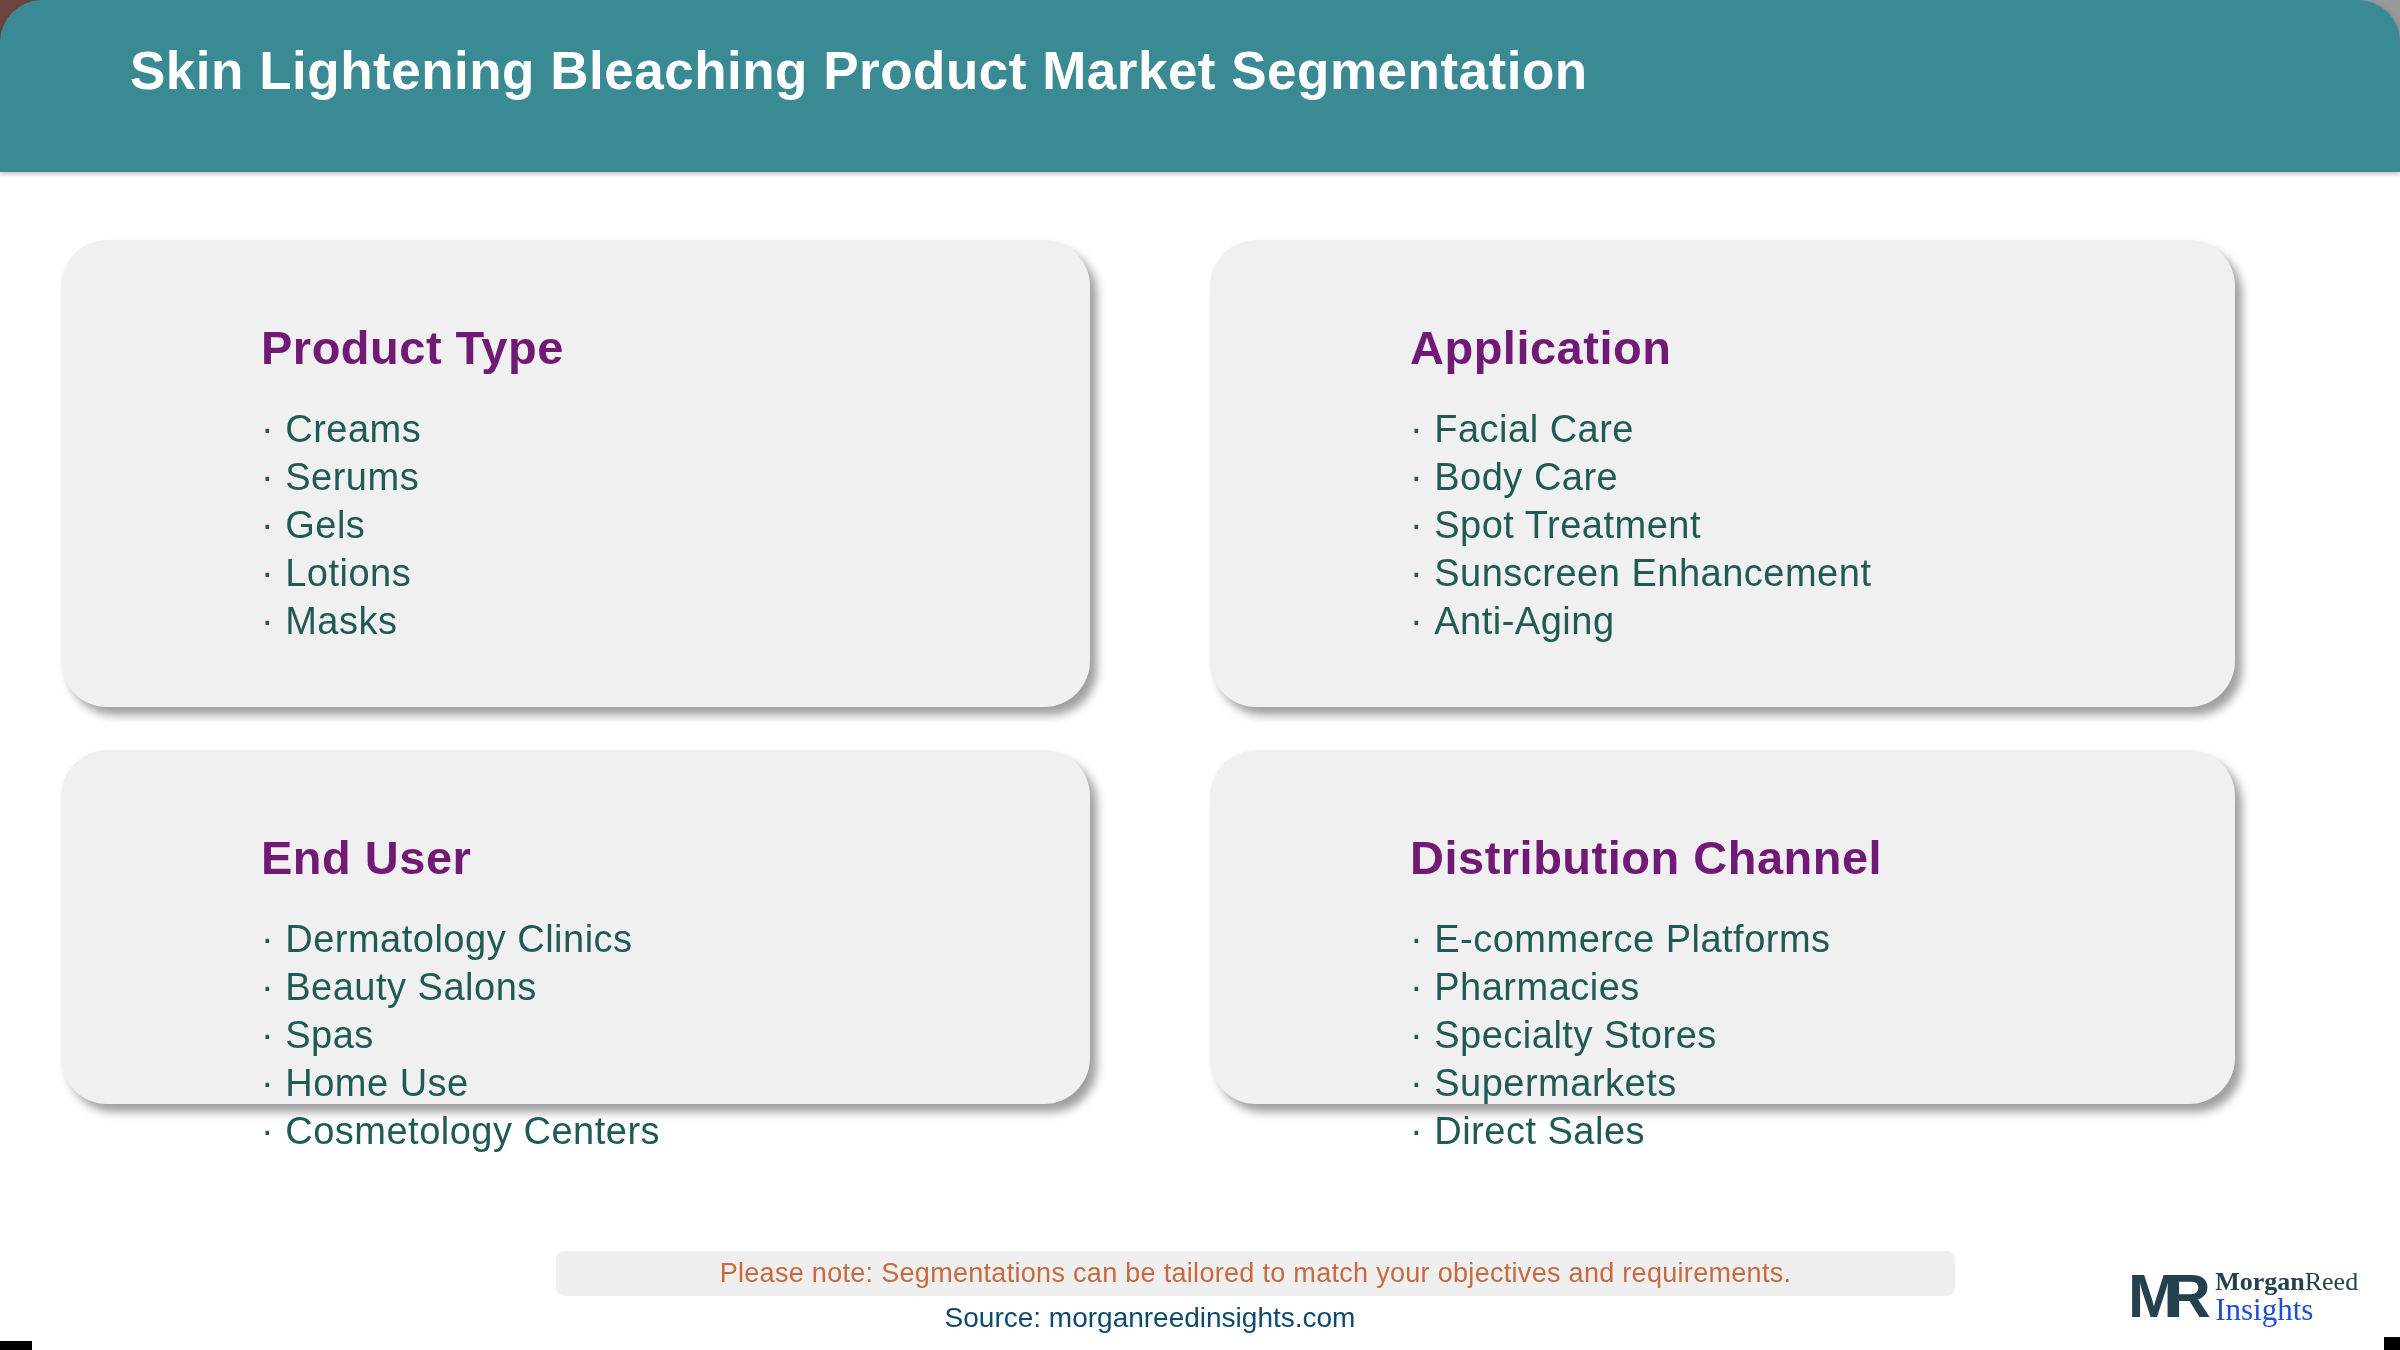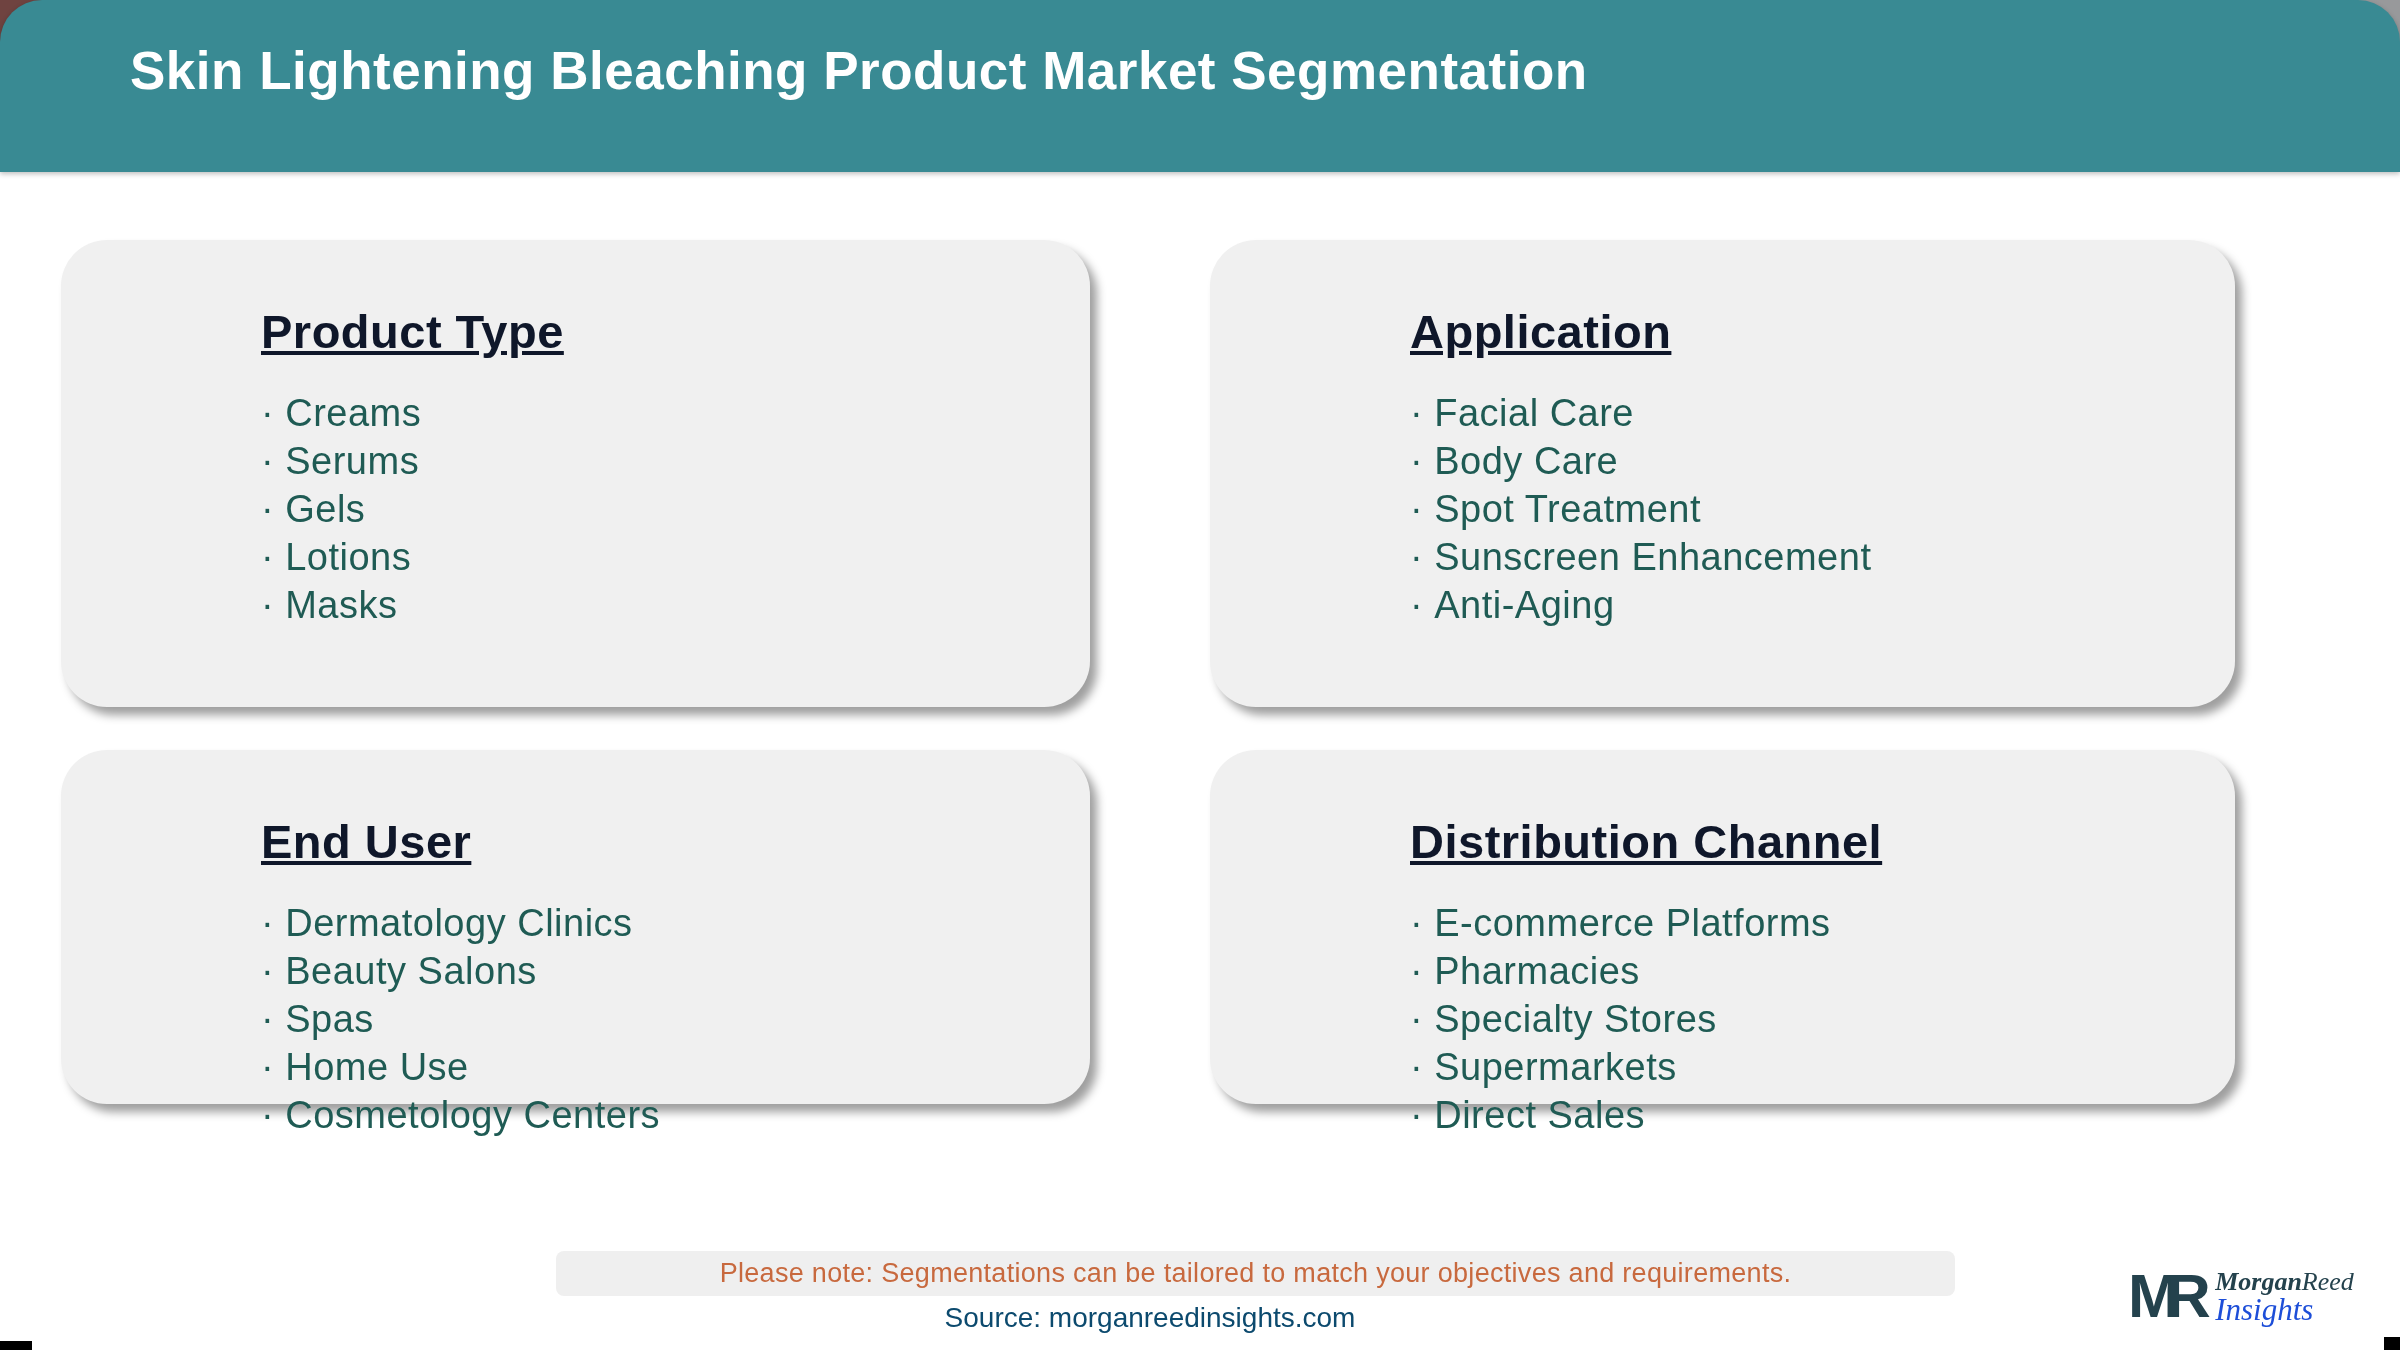--- a/index.html
+++ b/index.html
@@ -26,23 +26,22 @@
   .card{
     position:absolute;background:#f0f0f0;border-radius:46px;
     box-shadow:7px 8px 10px rgba(0,0,0,0.38);
     box-sizing:border-box;padding:64px 60px 0 200px;z-index:1;
   }
   .card.r1{top:240px;height:467px;}
   .card.r2{top:750px;height:354px;}
   .card.c1{left:61px;width:1029px;}
   .card.c2{left:1210px;width:1025px;}
   .card-title{
-    font-size:47px;font-weight:bold;color:#0f172a;letter-spacing:0.5px;
-    margin:0 0 30px 0;
-    text-decoration:underline;
+    font-size:47px;font-weight:bold;color:#701a75;letter-spacing:0.5px;
+    margin:16px 0 30px 0;
   }
   .card-list{font-size:38px;color:#1f5b54;letter-spacing:0.5px;}
   .card-item{line-height:48px;white-space:nowrap;}
   .card-item::before{content:"\00B7\00A0";}
 
   .note-bar{
     position:absolute;left:556px;top:1251px;width:1399px;height:45px;z-index:1;
     background:#efefef;border-radius:8px;
     display:flex;align-items:center;justify-content:center;
   }
@@ -54,21 +53,21 @@
   }
 
   .logo{
     position:absolute;left:2128px;top:1266px;z-index:1;
     display:flex;align-items:center;
   }
   .logo-monogram{
     font-weight:800;font-size:62px;line-height:60px;color:#24424d;
     letter-spacing:-0.22em;padding-right:18px;
   }
-  .logo-text{display:flex;flex-direction:column;line-height:28px;font-style:italic;}
+  .logo-text{display:flex;flex-direction:column;line-height:28px;}
   .logo-name{font-family:"Liberation Serif", serif;font-size:26px;color:#24424d;white-space:nowrap;}
   .logo-name .bold{font-weight:bold;}
   .logo-sub{font-family:"Liberation Serif", serif;font-size:31px;color:#1d4ed8;}
 
   .artifact{position:absolute;background:#000;z-index:2;}
   .artifact.bl{left:0;bottom:0;width:32px;height:9px;}
   .artifact.br{right:0;bottom:0;width:16px;height:13px;}
 </style>
 </head>
 <body>

